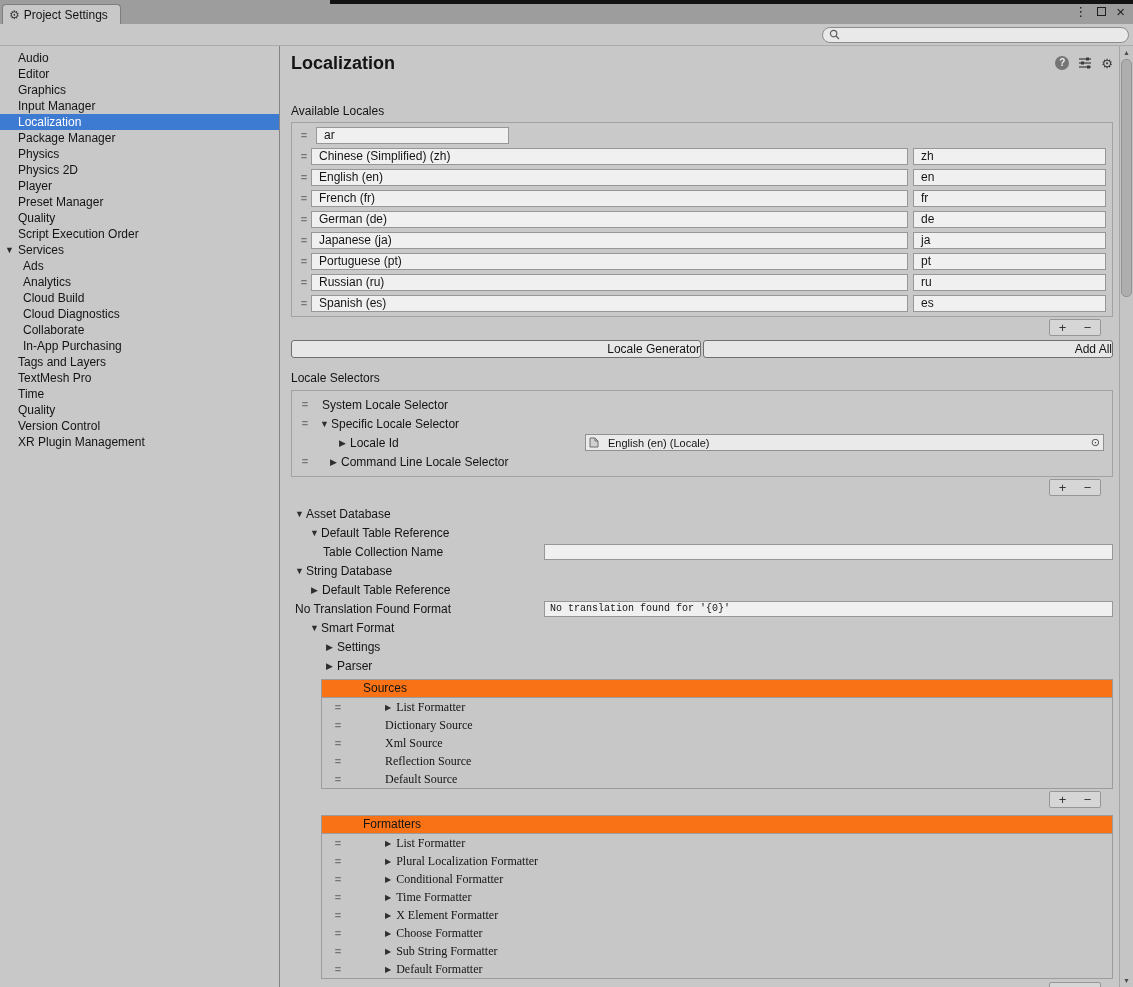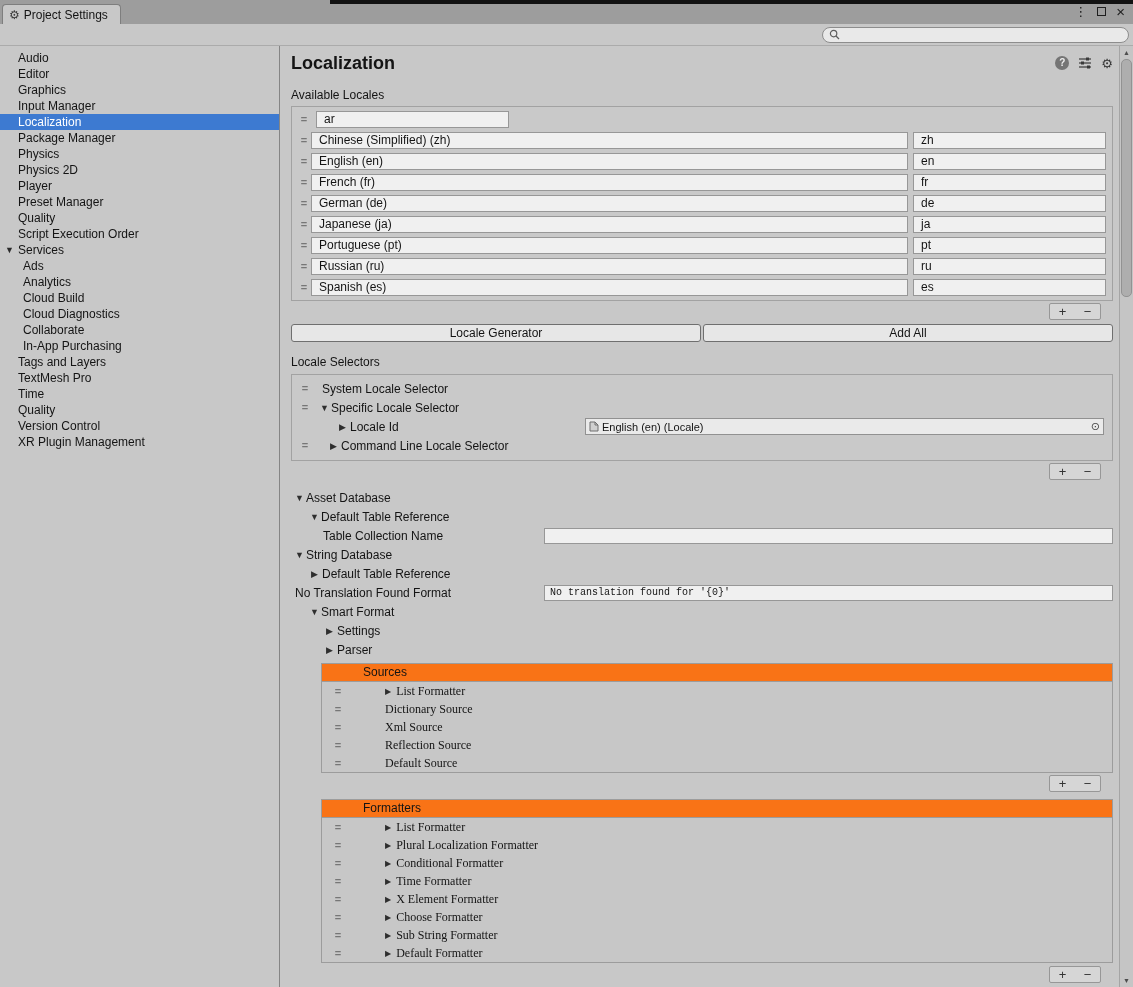--- a/index.html
+++ b/index.html
@@ -36,42 +36,42 @@
   .sarrow { position:absolute; left:0; right:0; text-align:center; font-size:7px; color:#4d4d4d; }
   .vthumb { position:absolute; left:1px; right:1px; top:13px; height:238px;
             background:#aeaeae; border:1px solid #929292; border-radius:5px; }
   
   .title-row { display:flex; align-items:center; margin-top:6px; height:22px; }
   h1 { font-size:18px; font-weight:bold; }
   .title-icons { margin-left:auto; display:flex; align-items:center; gap:9px; }
   .help-ic { width:14px; height:14px; border-radius:50%; background:#757575; color:#efefef;
              font-size:10px; font-weight:bold; text-align:center; line-height:14px; }
   .gear-ic { font-size:13px; color:#383838; }
-  .sec-label { margin-top:14px; }
+  .sec-label { margin-top:30px; }
   .handle { width:14px; flex:none; text-align:center; color:#767676; font-size:11px; font-weight:bold; line-height:1; }
   .tri { font-size:9px; color:#2e2e2e; width:11px; flex:none; }
   
   .loc-box { margin-top:4px; border:1px solid #a2a2a2; background:#c9c9c9; padding:2px 6px 2px 2px; }
   .loc-row { display:flex; align-items:center; height:21px; }
   .loc-row .handle { margin-left:3px; }
   .field { background:#f0f0f0; border:1px solid #979797; height:17px; line-height:15px;
            padding:0 7px; overflow:hidden; white-space:nowrap; }
   .loc-name { flex:1; }
   .loc-code { width:193px; margin-left:5px; flex:none; }
   .footer-row { display:flex; justify-content:flex-end; padding-right:12px; margin-top:2px; }
   .rl-footer { display:flex; width:52px; height:17px; background:#d6d6d6; border:1px solid #979797; border-radius:2px; }
   .mini-btn { flex:1; text-align:center; line-height:15px; font-size:13px; color:#333; }
   .btn-row { display:flex; gap:2px; margin-top:4px; }
   .ubtn { flex:1; height:18px; background:#e7e7e7; border:1px solid #6f6f6f; border-radius:3px;
-          text-align:center; line-height:16px; }
+          text-align:right; line-height:16px; }
   
   .sel-box { margin-top:5px; border:1px solid #a2a2a2; background:#c9c9c9; padding:4px 0 5px; }
   .sel-row { height:19px; display:flex; align-items:center; position:relative; white-space:nowrap; }
   .objfield { position:absolute; left:293px; right:8px; top:1px; height:17px; background:#eaeaea;
-              border:1px solid #919191; display:flex; align-items:center; padding:0 3px; gap:3px; font-size:11px; }
+              border:1px solid #919191; display:flex; align-items:center; padding:0 3px; gap:9px; font-size:11px; }
   .picker { margin-left:auto; font-size:11px; color:#444; }
   
   .tree { margin-top:8px; }
   .trow { height:19px; display:flex; align-items:center; position:relative; white-space:nowrap; }
   .pfield { position:absolute; left:253px; right:0; height:16px; background:#f0f0f0; border:1px solid #979797;
             line-height:14px; padding:0 5px; overflow:hidden; white-space:nowrap; font-size:10px;font-family:Liberation Mono, monospace; }
   
   .rl-box { margin-left:30px; border:1px solid #9c9c9c; background:#c7c7c7; }
   .rl-header { height:18px; background:#f97316; border-bottom:1px solid #9c9c9c; line-height:17px; padding-left:41px; }
   .lf-row { height:18px; display:flex; align-items:center; white-space:nowrap; }

